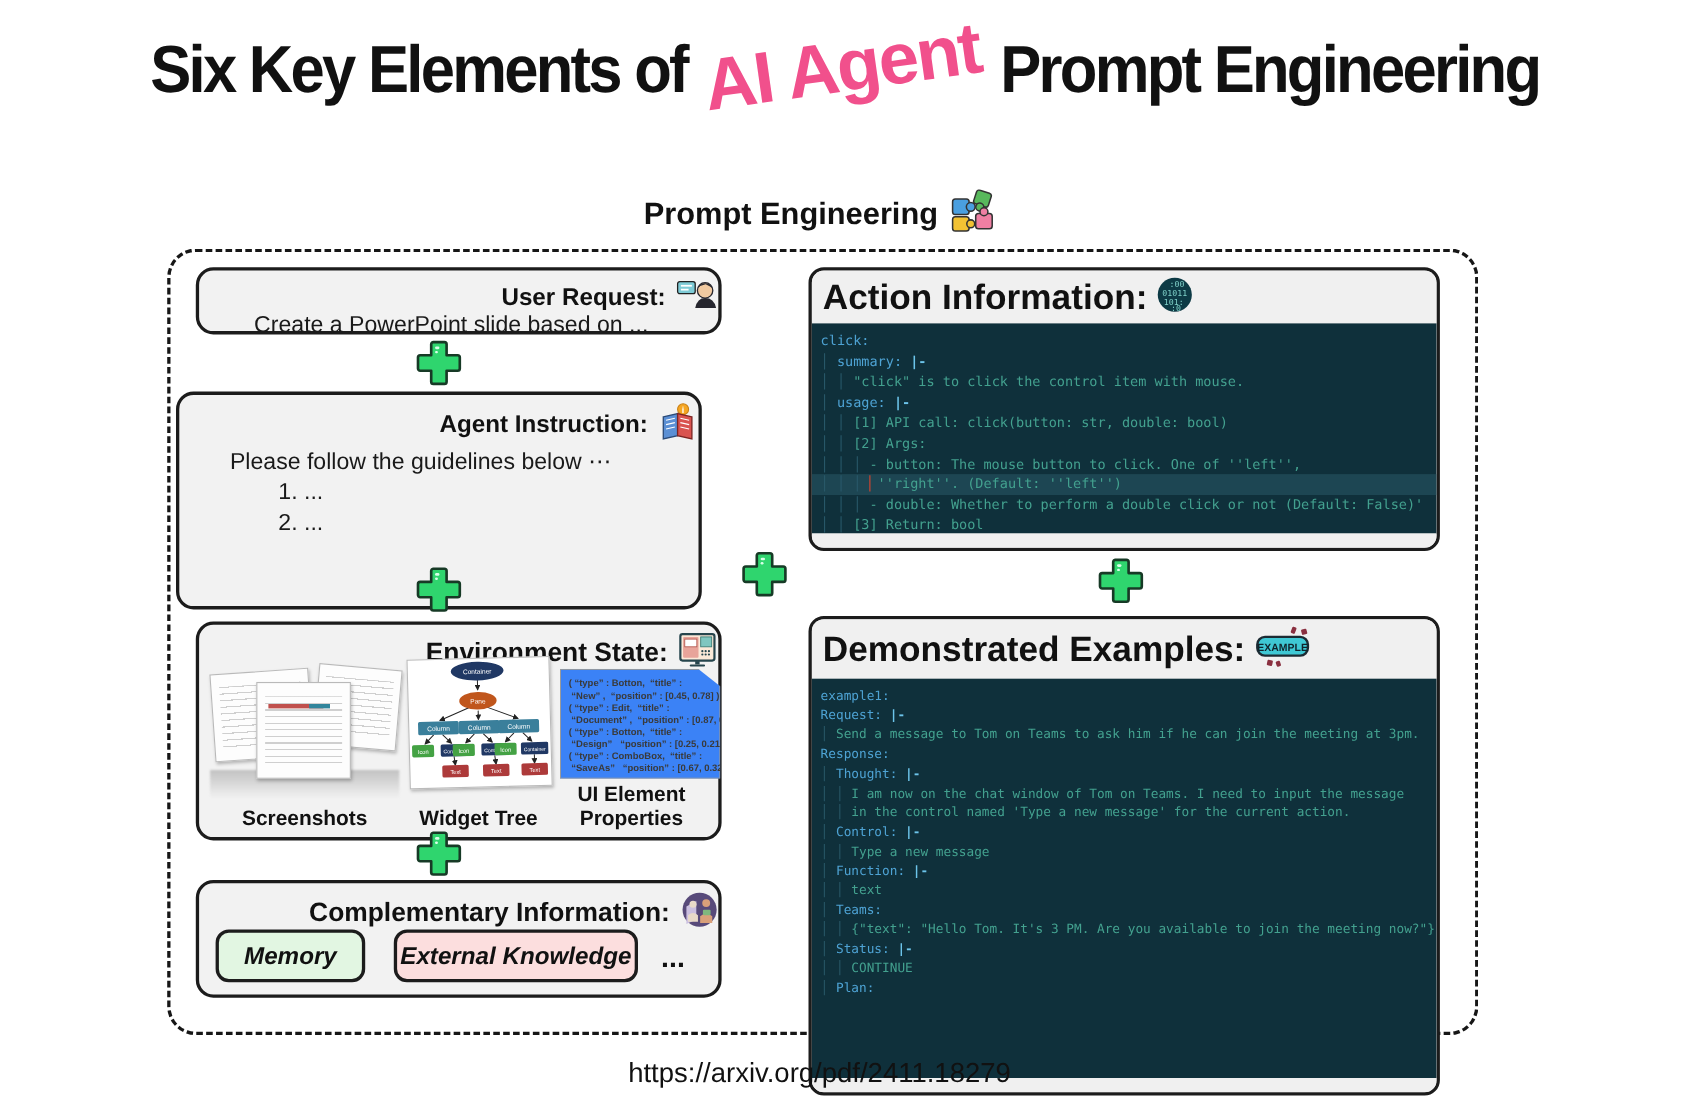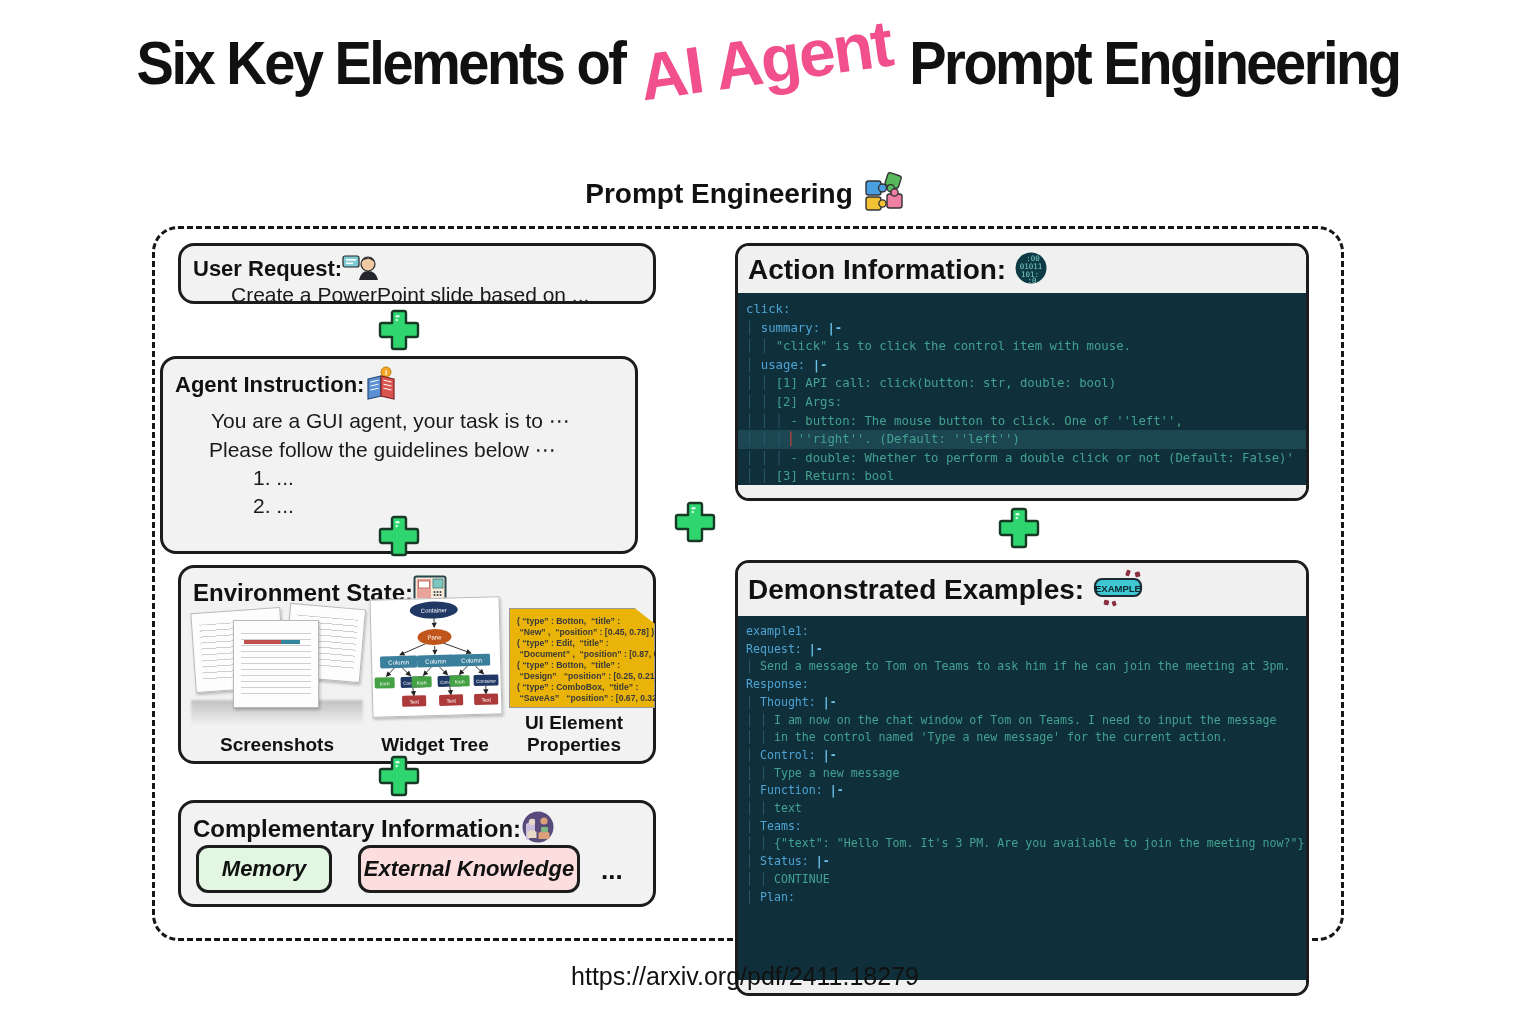--- a/index.html
+++ b/index.html
@@ -11,31 +11,31 @@
   .title .t-pink{display:inline-block;font-size:66px;font-weight:800;color:#f1508c;letter-spacing:-2px;transform:rotate(-8deg) translateY(-8px);margin:0 16px;}
 
   .subtitle{position:absolute;top:172px;left:152px;width:1186px;display:flex;justify-content:center;align-items:center;gap:10px;}
   .subtitle .s-label{font-size:28px;font-weight:800;color:#111;}
 
   
   .frame{position:absolute;left:152px;top:226px;width:1186px;height:709px;border:3px dashed #161616;border-radius:26px;}
 
   
   .lightbox{position:absolute;background:#f2f2f2;border:3px solid #1c1c1c;border-radius:16px;box-sizing:border-box;}
-  .box-label-row{display:flex;align-items:center;padding:7px 0 0 12px;}
+  .box-label-row{display:flex;align-items:center;gap:10px;padding:7px 0 0 12px;justify-content:flex-end;}
   .box-label{font-size:22px;font-weight:800;color:#111;}
   .box-text{font-size:21px;color:#1a1a1a;}
 
   
   .plus{position:absolute;width:44px;height:44px;}
 
   
   .codebox{position:absolute;border:3px solid #1c1c1c;border-radius:14px;box-sizing:border-box;background:#f0f0f0;display:flex;flex-direction:column;overflow:hidden;}
   .codebox-header{display:flex;align-items:center;gap:8px;padding:5px 0 4px 10px;background:#f0f0f0;}
-  .codebox-header .box-label{font-size:28px;}
+  .codebox-header .box-label{font-size:32px;}
   .code{background:#0f303b;flex:1;padding:7px 0 0 8px;overflow:hidden;}
   .code-line{white-space:pre;}
   .code.action .code-line{font:12.3px/18.6px "DejaVu Sans Mono",monospace;}
   .code.demo .code-line{font:11.6px/17.7px "DejaVu Sans Mono",monospace;}
   .code-line.hl{background:#1d4653;margin-left:-8px;padding-left:8px;}
   .codebox-footer{height:13px;background:#f0f0f0;}
   .tk-k{color:#4ea3d4;}
   .tk-i{color:#6cc4ea;font-weight:bold;}
   .tk-s{color:#43a18f;}
   .tk-g{color:#29596a;}
@@ -47,21 +47,21 @@
   .pagecard .plines{position:absolute;left:8%;top:14%;width:84%;height:72%;
      background:repeating-linear-gradient(#cfcfcf 0 1px, transparent 1px 6px);}
   .pg1{left:2px;top:6px;width:88px;height:78px;transform:rotate(-4deg);}
   .pg2{left:96px;top:2px;width:74px;height:72px;transform:rotate(5deg);}
   .pg3{left:42px;top:16px;width:84px;height:86px;}
   .pg3 .redbar{position:absolute;left:12%;top:22%;width:60%;height:4px;background:#c0504d;}
   .pg3 .tealbar{position:absolute;left:56%;top:22%;width:22%;height:4px;background:#31859c;}
   .shot-reflect{position:absolute;left:0;top:96px;width:172px;height:26px;
      background:linear-gradient(#9a9a9a,transparent);opacity:.55;filter:blur(1px);}
   .treecard{position:absolute;left:190px;top:30px;width:128px;height:116px;background:#fff;border:1px solid #bbb;box-shadow:1px 2px 3px rgba(0,0,0,.25);transform:rotate(-1.5deg);}
-  .notecard{position:absolute;left:328px;top:40px;width:146px;height:100px;background:#eab308;border:1px solid #9a9a9a;box-shadow:1px 2px 3px rgba(0,0,0,.2);
+  .notecard{position:absolute;left:328px;top:40px;width:146px;height:100px;background:#3b82f6;border:1px solid #9a9a9a;box-shadow:1px 2px 3px rgba(0,0,0,.2);
      clip-path:polygon(0 0,86% 0,100% 16%,100% 100%,0 100%);padding:7px 23px 0 7px;box-sizing:border-box;}
   .notecard .nline{font:bold 8.6px/11px "Liberation Sans",sans-serif;color:#3a3a3a;white-space:pre;}
   .env-captions span{position:absolute;bottom:5px;font-size:19px;font-weight:700;color:#111;text-align:center;}
 
   
   .chip{position:absolute;top:42px;height:48px;border:3px solid #1c1c1c;border-radius:12px;box-sizing:border-box;
         display:flex;align-items:center;justify-content:center;font-size:22px;font-weight:800;color:#111;font-style:italic;}
   .chip.memory{left:15px;width:136px;background:#e2f6e2;}
   .chip.external{left:177px;width:222px;background:#fcdede;text-align:center;}
   .chip-more{position:absolute;left:420px;top:52px;font-size:26px;font-weight:800;color:#111;}
@@ -140,21 +140,20 @@
             <line x1="6.5" y1="16" x2="14.5" y2="14.2"></line>
               <line x1="6.5" y1="20" x2="14.5" y2="18.2"></line>
               <line x1="6.5" y1="24" x2="14.5" y2="22.2"></line>
             <line x1="19.5" y1="14.2" x2="27.5" y2="16"></line>
               <line x1="19.5" y1="18.2" x2="27.5" y2="20"></line>
               <line x1="19.5" y1="22.2" x2="27.5" y2="24"></line>
           </g>
         </svg>
       </span>
     </div>
-    <div class="box-text" style="padding-left:48px;margin-top:2px;line-height:29px;">You are a GUI agent, your task is to ⋯</div>
     <div class="box-text" style="padding-left:46px;line-height:29px;">Please follow the guidelines below ⋯</div>
     <div class="box-text" style="padding-left:90px;line-height:28px;">1. ...</div>
     <div class="box-text" style="padding-left:90px;line-height:28px;">2. ...</div>
   </div>
 
   <div class="plus" style="left:377px;top:514px;">
     <svg width="44" height="44" viewBox="0 0 44 44">
         <path d="M17 3 h10 a2 2 0 0 1 2 2 v10 h10 a2 2 0 0 1 2 2 v10 a2 2 0 0 1 -2 2 h-10 v10 a2 2 0 0 1 -2 2 h-10 a2 2 0 0 1 -2 -2 v-10 h-10 a2 2 0 0 1 -2 -2 v-10 a2 2 0 0 1 2 -2 h10 v-10 a2 2 0 0 1 2 -2 z" fill="#2fd56e" stroke="#173a26" stroke-width="2.4" stroke-linejoin="round"></path>
         <rect x="18.5" y="7" width="4" height="2.4" rx="1.2" fill="#d8ffe8"></rect>
         <rect x="18.5" y="11" width="2.6" height="2.2" rx="1.1" fill="#d8ffe8"></rect>

